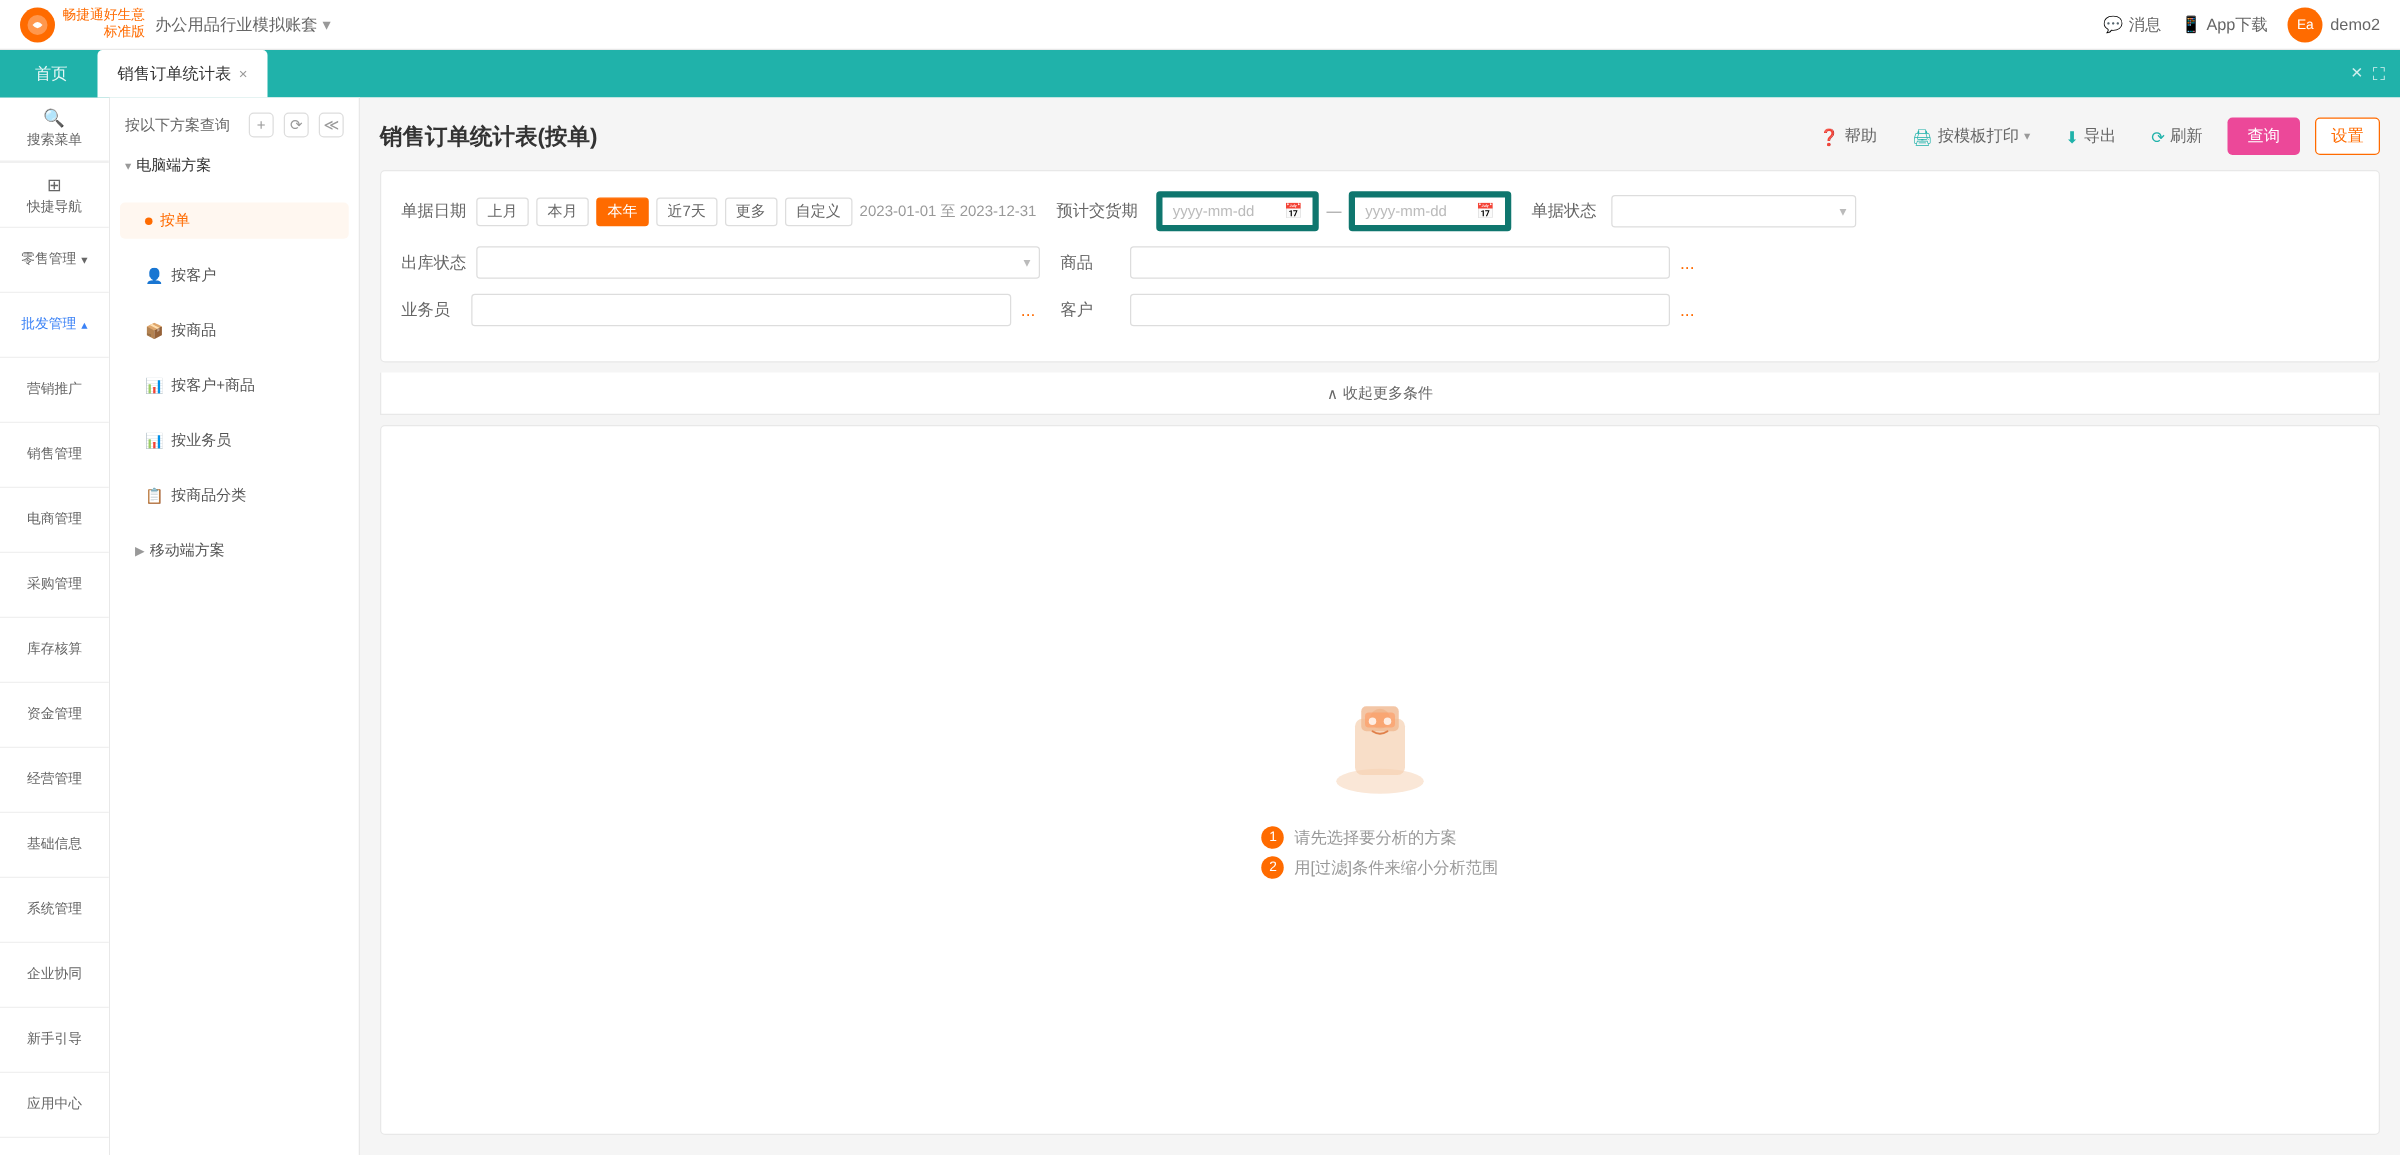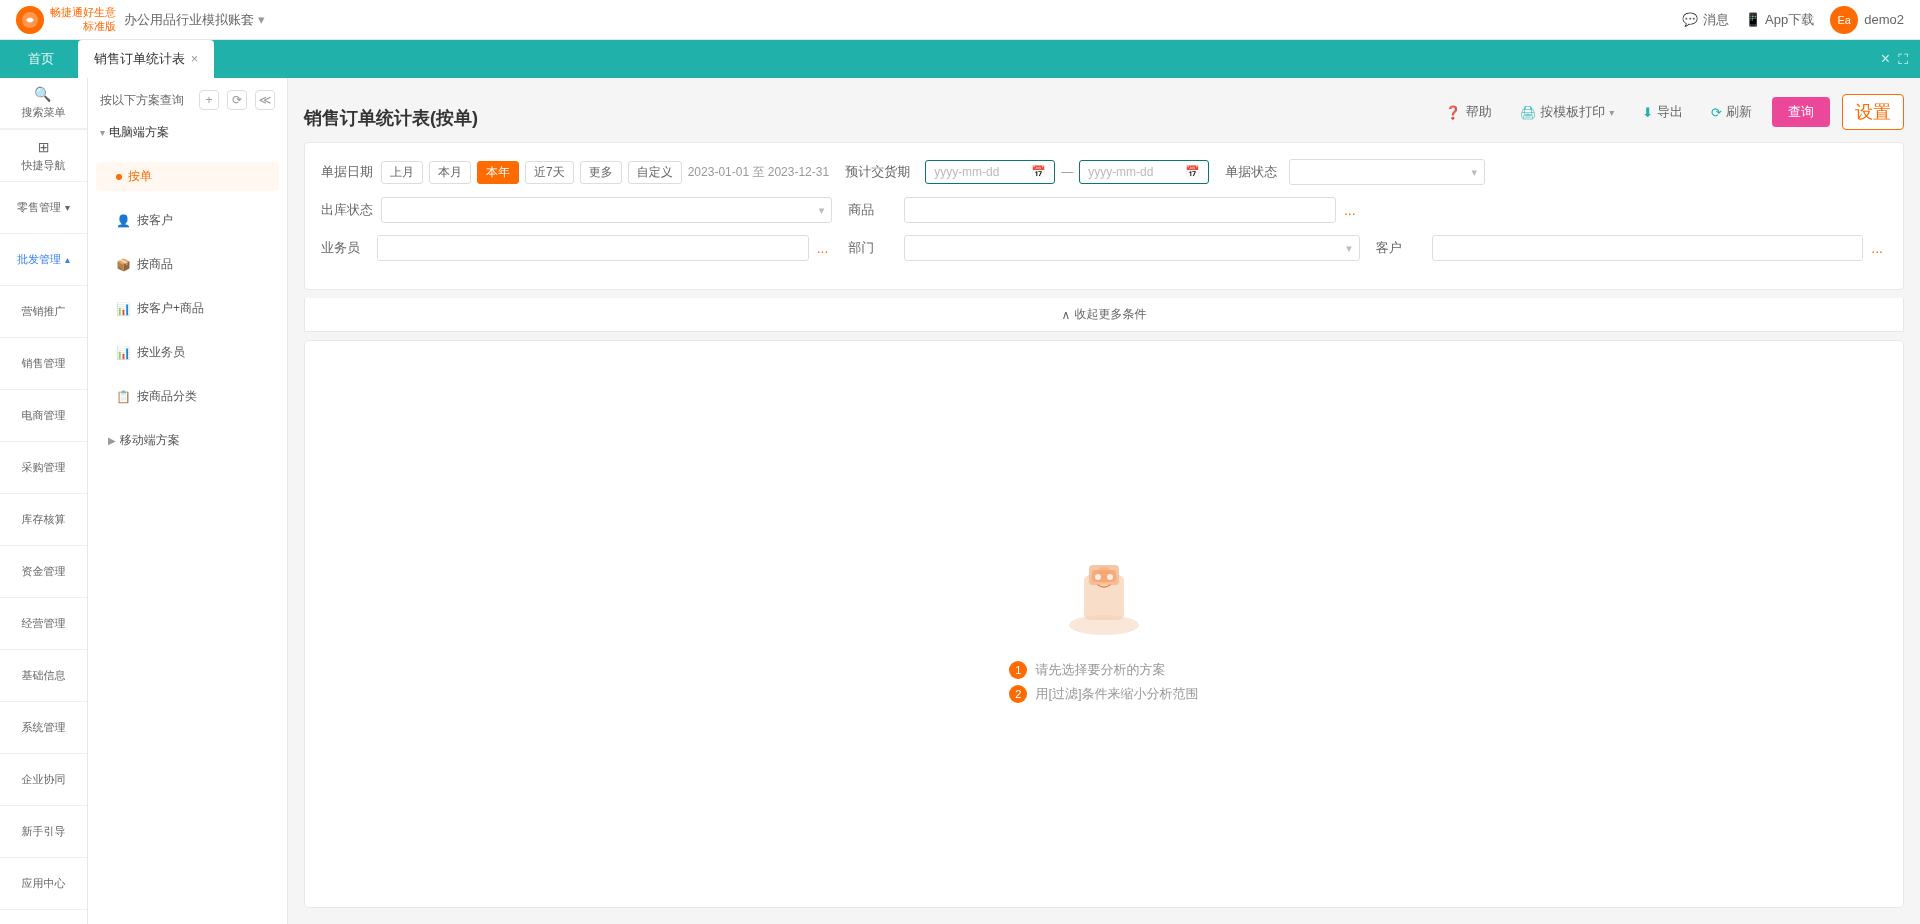--- a/index.html
+++ b/index.html
@@ -264,21 +264,21 @@
       flex: 1;
       padding: 16px;
       display: flex;
       flex-direction: column;
       gap: 0;
     }
 
     
     .page-header {
       display: flex;
-      align-items: flex-end;
+      align-items: center;
       justify-content: space-between;
       margin-bottom: 12px;
     }
     .page-title {
       font-size: 18px;
       font-weight: bold;
       color: #333;
     }
     .page-actions {
       display: flex;
@@ -305,21 +305,21 @@
       font-size: 13px;
       font-family: Liberation Serif, serif;
     }
     .action-btn-secondary {
       background: white;
       color: #ff6b00;
       border: 1px solid #ff6b00;
       padding: 5px 12px;
       border-radius: 4px;
       cursor: pointer;
-      font-size: 18px;
+      font-size: 13px;
     }
 
     
     .filter-card {
       background: white;
       border-radius: 4px;
       padding: 16px;
       margin-bottom: 8px;
       border: 1px solid #e8e8e8;
     }
@@ -354,21 +354,21 @@
       font-size: 12px;
       color: #999;
     }
     .date-input-group {
       display: flex;
       align-items: center;
       gap: 6px;
       flex: 1;
     }
     .date-input {
-      border: 1px solid #0f766e;
+      border: 5px solid #0f766e;
       border-radius: 3px;
       padding: 4px 8px;
       font-size: 12px;
       color: #bbb;
       background: white;
       width: 130px;
       outline: none;
       display: flex;
       align-items: center;
       justify-content: space-between;
@@ -763,28 +763,20 @@
 
           <div class="filter-row-inline">
             <div class="filter-cell">
               <span class="filter-cell-label">业务员</span>
               <div class="filter-cell-content">
                 <input class="filter-input2" type="text" style="">
                 <span class="dots-btn">...</span>
               </div>
             </div>
             <div class="filter-cell">
-              <span class="filter-cell-label">部门</span>
-              <div class="select-wrapper2">
-                <select class="filter-select2">
-                  <option value=""></option>
-                </select>
-              </div>
-            </div>
-            <div class="filter-cell">
               <span class="filter-cell-label">客户</span>
               <div class="filter-cell-content">
                 <input class="filter-input2" type="text" style="">
                 <span class="dots-btn">...</span>
               </div>
             </div>
           </div>
 
         </div>
 

